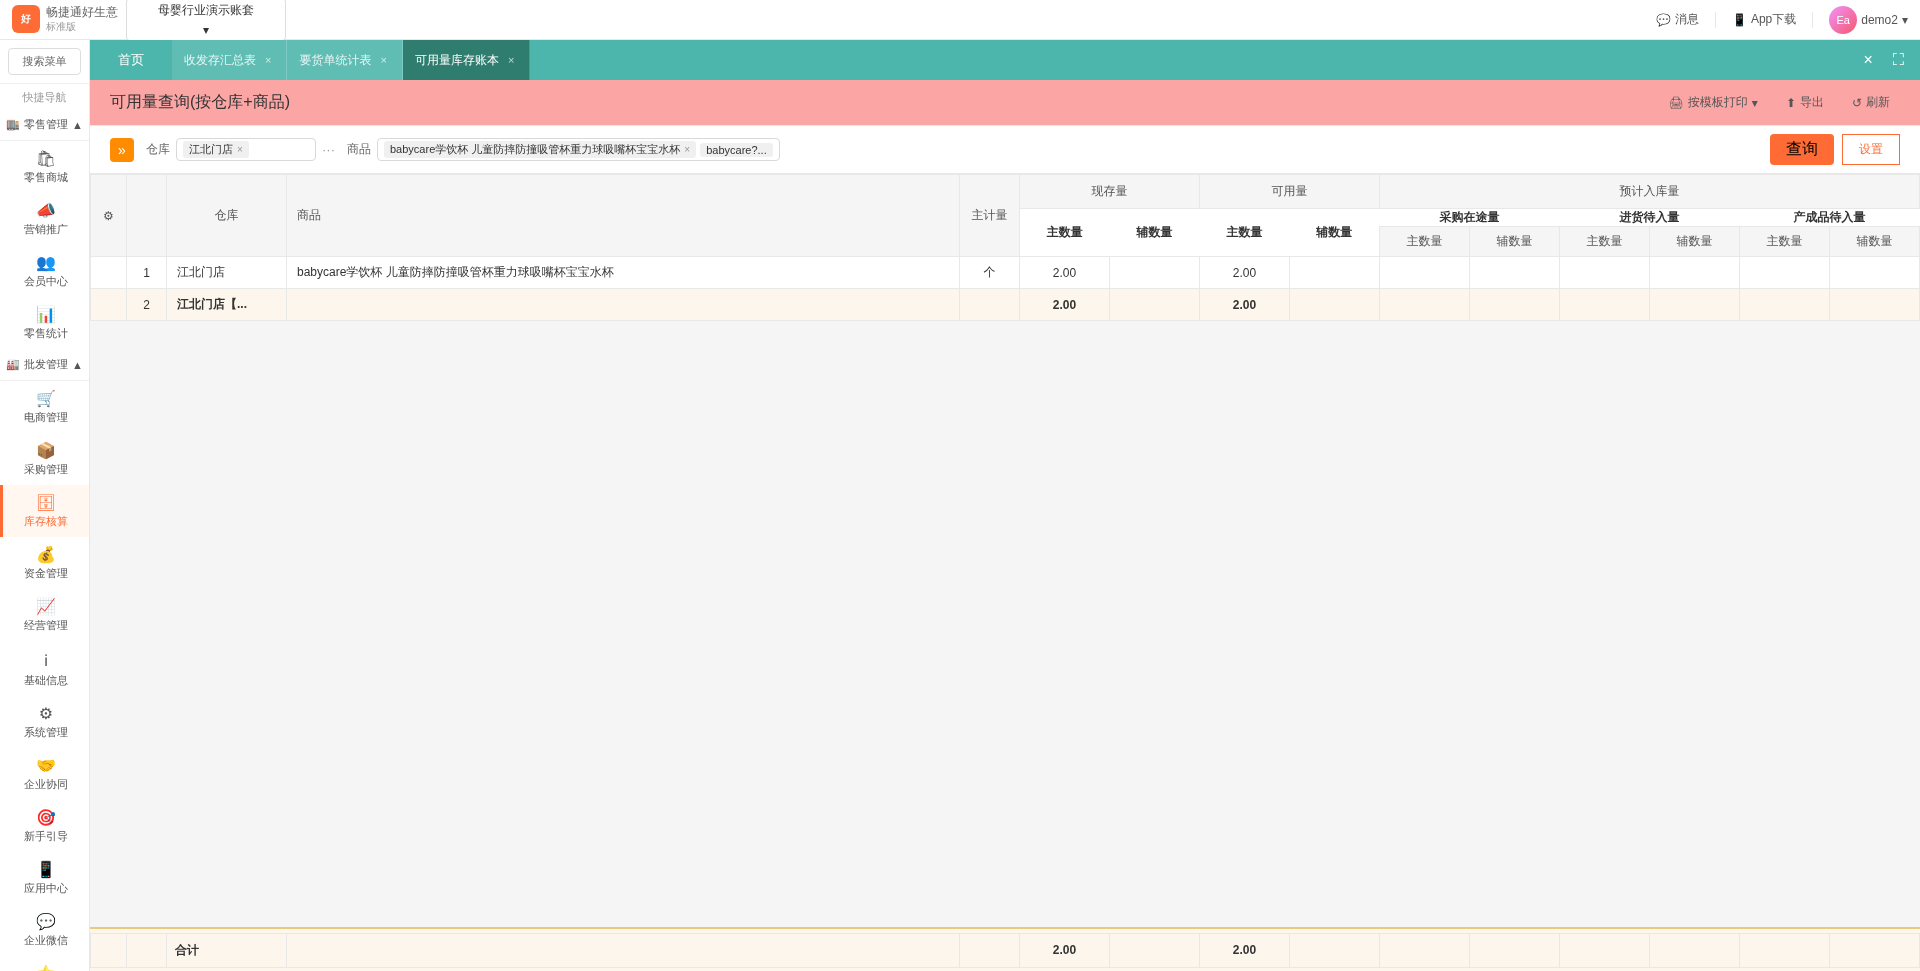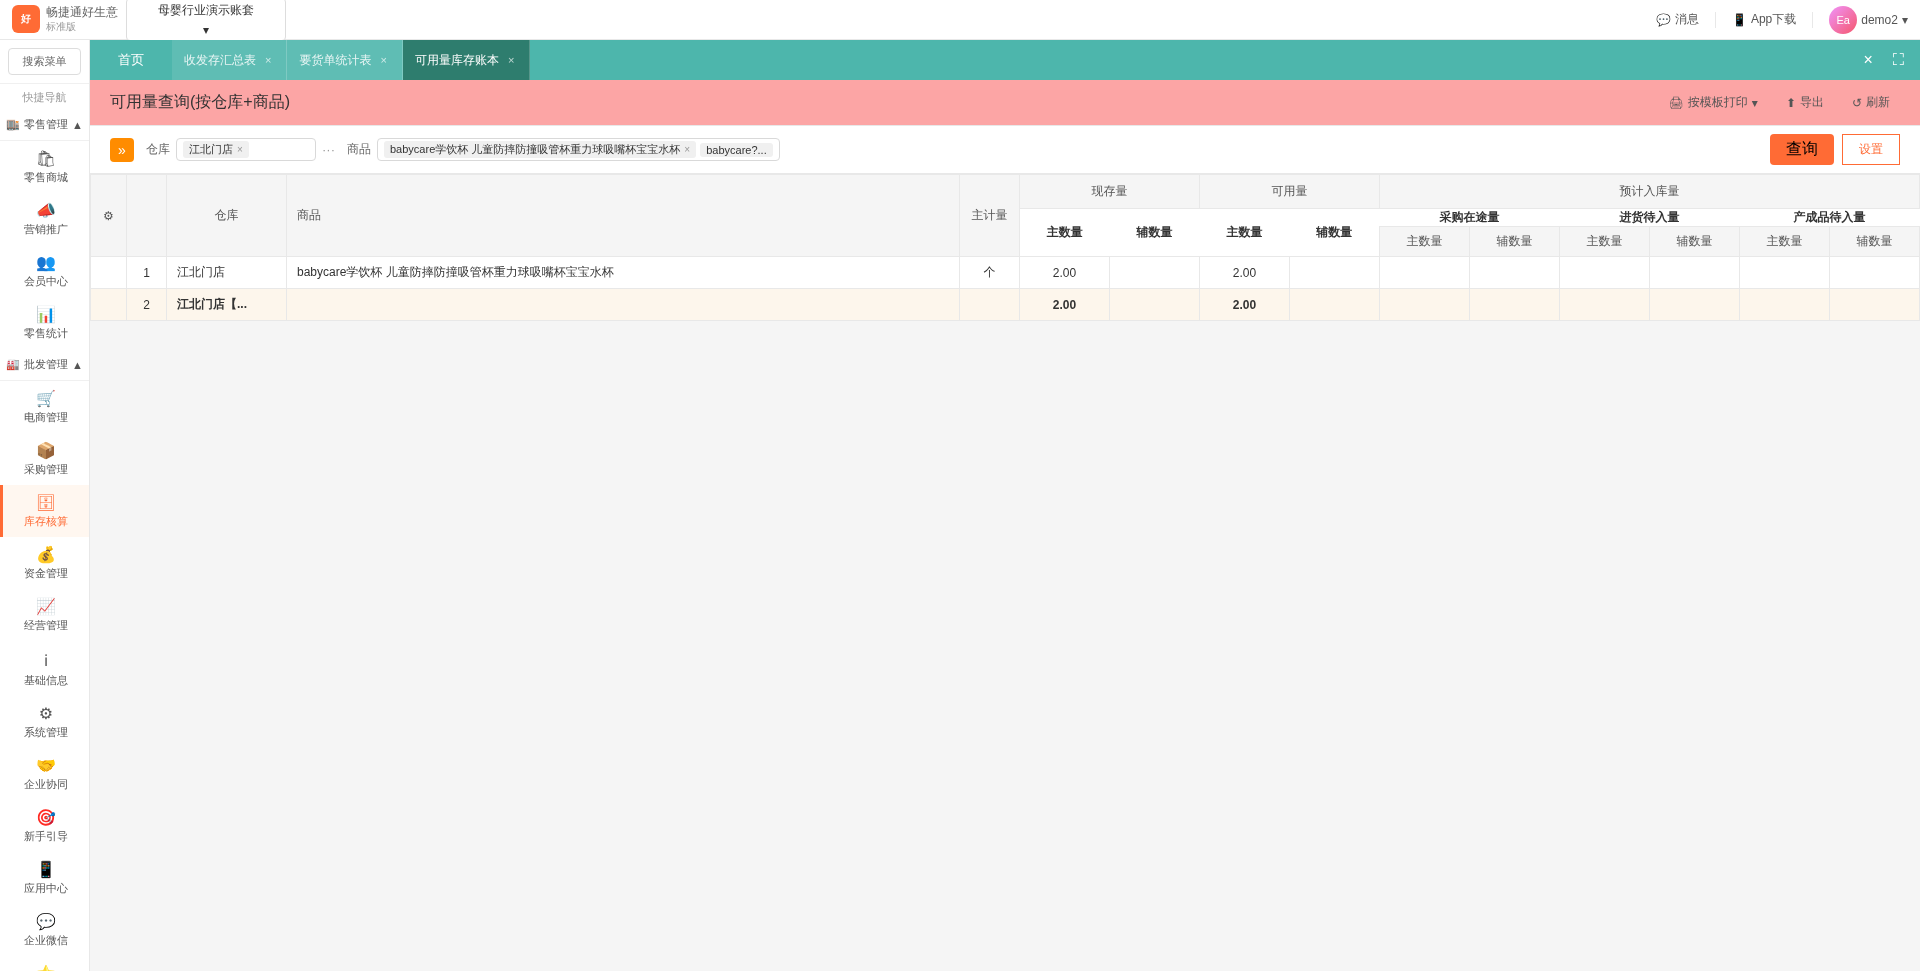--- a/index.html
+++ b/index.html
@@ -660,16 +660,39 @@
               <td></td>
               <td></td>
               <td></td>
             </tr>
           </tbody>
         </table>
       </div>
 
     </div>
 
+    <div class="table-footer">
+      <table style="width:100%; border-collapse:collapse; font-size:12px; font-weight:bold;">
+        <tbody>
+            <tr>
+          <td style="width:36px; border:1px solid #e8e8e8; padding:8px;"></td>
+          <td style="width:40px; border:1px solid #e8e8e8; padding:8px;"></td>
+          <td style="width:120px; border:1px solid #e8e8e8; padding:8px; text-align:left;">合计</td>
+          <td style="min-width:280px; border:1px solid #e8e8e8; padding:8px;"></td>
+          <td style="width:60px; border:1px solid #e8e8e8; padding:8px;"></td>
+          <td style="width:90px; border:1px solid #e8e8e8; padding:8px; text-align:center;">2.00</td>
+          <td style="width:90px; border:1px solid #e8e8e8; padding:8px;"></td>
+          <td style="width:90px; border:1px solid #e8e8e8; padding:8px; text-align:center;">2.00</td>
+          <td style="width:90px; border:1px solid #e8e8e8; padding:8px;"></td>
+          <td style="width:90px; border:1px solid #e8e8e8; padding:8px;"></td>
+          <td style="width:90px; border:1px solid #e8e8e8; padding:8px;"></td>
+          <td style="width:90px; border:1px solid #e8e8e8; padding:8px;"></td>
+          <td style="width:90px; border:1px solid #e8e8e8; padding:8px;"></td>
+          <td style="width:90px; border:1px solid #e8e8e8; padding:8px;"></td>
+          <td style="width:90px; border:1px solid #e8e8e8; padding:8px;"></td>
+        </tr>
+      </tbody>
+        </table>
+    </div>
 
   </div>
 
 </div>
 
 </body></html>

